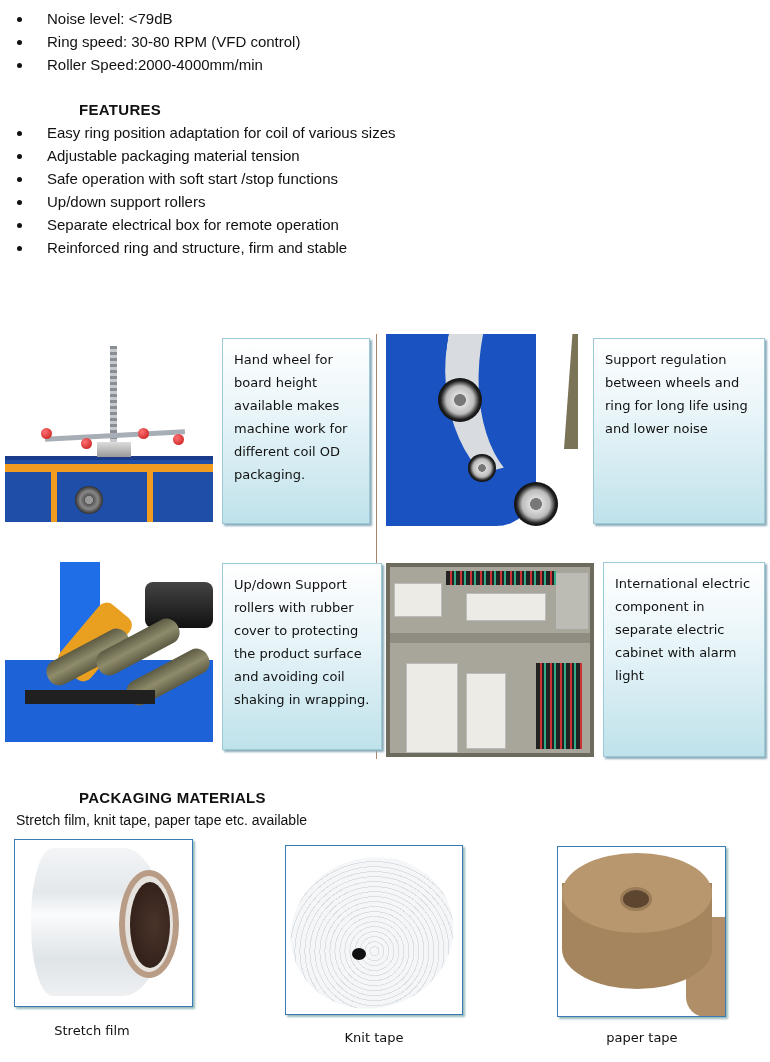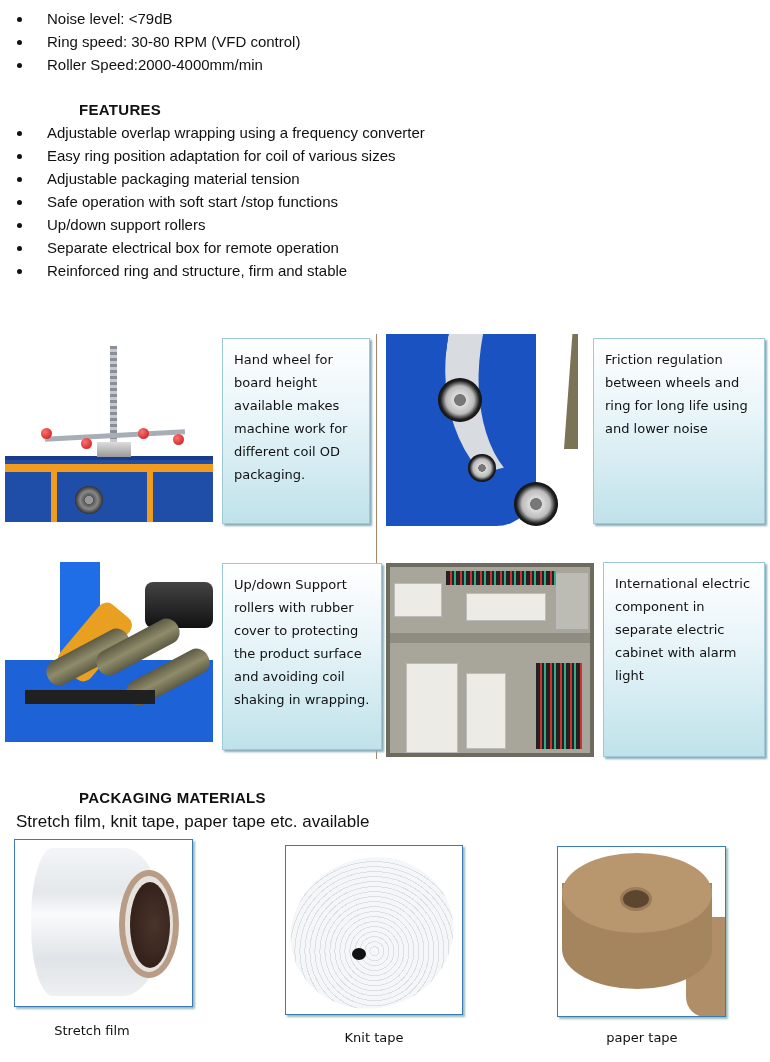--- a/index.html
+++ b/index.html
@@ -8,21 +8,21 @@
 
   .bullets { position: absolute; left: 14px; list-style: none; }
   .bullets li { position: relative; height: 23px; line-height: 23px; font-size: 15px; padding-left: 33px; white-space: nowrap; }
   .bullets li::before { content: ""; position: absolute; left: 3px; top: 10px; width: 5px; height: 5px; border-radius: 50%; background: #111; }
   #specs { top: 7px; }
   #features { top: 121px; }
 
   .heading { position: absolute; left: 31px; font-weight: bold; font-size: 15px; letter-spacing: 0.3px; margin-left: 48px; }
   #features-heading { top: 101px; }
   #pack-heading { top: 789px; }
-  #pack-sub { position: absolute; left: 16px; top: 812px; font-size: 17px; }
+  #pack-sub { position: absolute; left: 16px; top: 812px; font-size: 14px; }
 
   .divider { position: absolute; left: 376px; top: 334px; width: 1px; height: 425px; background: #a7856a; }
 
   .photo { position: absolute; overflow: hidden; }
   .callout {
     position: absolute;
     background: linear-gradient(180deg, #ffffff 0%, #e9f5f9 40%, #bfe2ea 100%);
     border: 1px solid #9cc9d8;
     box-shadow: 2px 2px 2px #8aaab8;
     font-family: "DejaVu Sans", sans-serif;
@@ -98,21 +98,20 @@
 <body>
 
 <ul class="bullets" id="specs">
   <li>Noise level: &lt;79dB</li>
   <li>Ring speed: 30-80 RPM (VFD control)</li>
   <li>Roller Speed:2000-4000mm/min</li>
 </ul>
 
 <div class="heading" id="features-heading">FEATURES</div>
 <ul class="bullets" id="features">
-  <li>Adjustable overlap wrapping using a frequency converter</li>
   <li>Easy ring position adaptation for coil of various sizes</li>
   <li>Adjustable packaging material tension</li>
   <li>Safe operation with soft start /stop functions</li>
   <li>Up/down support rollers</li>
   <li>Separate electrical box for remote operation</li>
   <li>Reinforced ring and structure, firm and stable</li>
 </ul>
 
 <div class="divider"></div>
 
@@ -133,21 +132,21 @@
 <div class="callout" id="callout-handwheel">Hand wheel for board height available makes machine work for different coil OD packaging.</div>
 
 <div class="photo" id="photo-friction">
   <div class="fr-body"></div>
   <div class="fr-arc"></div>
   <div class="fr-wheel" style="left:52px;top:44px"></div>
   <div class="fr-wheel" style="left:128px;top:148px"></div>
   <div class="fr-wheel" style="left:82px;top:120px;width:28px;height:28px"></div>
   <div class="fr-shadow"></div>
 </div>
-<div class="callout" id="callout-friction">Friction regulation between wheels and ring for long life using and lower noise</div>
+<div class="callout" id="callout-friction">Support regulation between wheels and ring for long life using and lower noise</div>
 
 <div class="photo" id="photo-rollers">
   <div class="ro-col"></div>
   <div class="ro-base"></div>
   <div class="ro-motor"></div>
   <div class="ro-band"></div>
   <div class="ro-roll" style="left:70px;top:50px"></div>
   <div class="ro-roll" style="left:120px;top:40px"></div>
   <div class="ro-roll" style="left:150px;top:70px"></div>
   <div class="ro-rail"></div>

